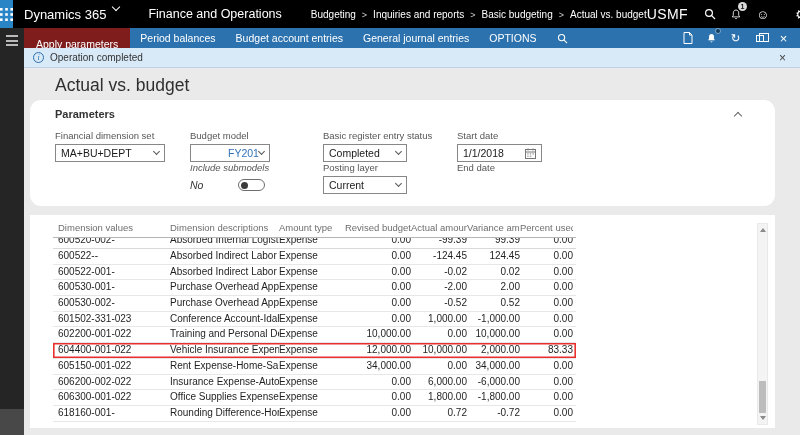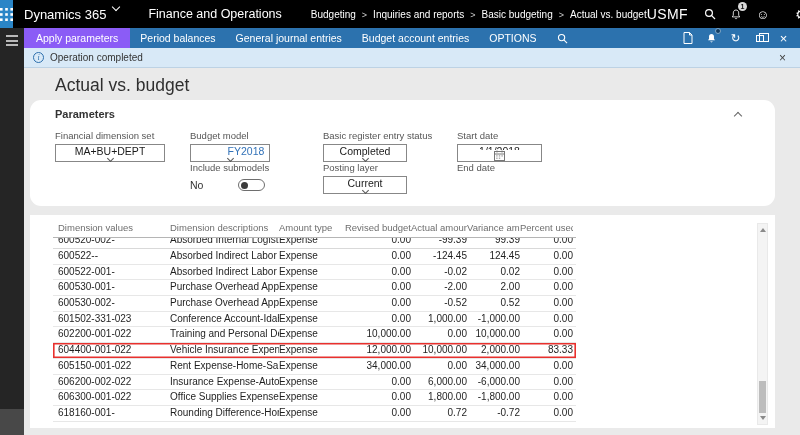--- a/index.html
+++ b/index.html
@@ -33,21 +33,21 @@
   .hamburger { margin:7px auto 0; width:12px; }
   .hamburger i { display:block; height:2px; background:#b9b9b9; margin-bottom:2.5px; }
   .sidebar-foot { position:absolute; bottom:0; left:0; width:24px; height:26px; background:#484848; }
 
   
   .actionbar {
     position:absolute; top:28px; left:24px; width:776px; height:20px;
     background:#2c72ae; display:flex; align-items:stretch; color:#fff;
   }
   .tab { font-size:10.5px; padding:8px 10px; display:flex; align-items:center; white-space:nowrap; cursor:pointer; }
-  .tab.sel { background:#8b5cf6; padding:4px 12px; }
+  .tab.sel { background:#7f1d1d; padding:16px 12px; }
   .ap-search { display:flex; align-items:center; padding:0 10px; cursor:pointer; }
   .ap-spacer { flex:1; }
   .ap-icon { position:relative; display:flex; align-items:center; justify-content:center; width:15px; margin-right:9px; font-size:11.5px; color:#fff; cursor:pointer; }
   .ap-icon .dot { position:absolute; top:0; right:-2px; width:6px; height:6px; border-radius:50%; background:#123d63; border:1px solid #7fa8c9; }
   .restore-shape { position:relative; width:8px; height:7px; border:1px solid #fff; display:inline-block; }
   .restore-shape::before { content:""; position:absolute; left:2px; top:-3px; width:8px; height:7px; border:1px solid #fff; background:transparent; }
 
   
   .notifbar {
     position:absolute; top:48px; left:24px; width:776px; height:20px;
@@ -61,29 +61,29 @@
   .content { position:absolute; top:68px; left:24px; width:776px; height:367px; background:#eaeaea; }
   .page-title { position:absolute; left:31px; top:7px; font-size:17.5px; font-weight:400; color:#2f2f2f; }
   .panel { position:absolute; left:6px; width:745px; background:#fff; }
 
   
   .params { top:32px; height:106px;border-radius:11px; }
   .panel-head { position:absolute; left:25px; top:8px; font-size:11px; font-weight:bold; color:#333; }
   .chev-up { position:absolute; right:34px; top:13px; width:6px; height:6px; border-left:1.4px solid #666; border-top:1.4px solid #666; transform:rotate(45deg); cursor:pointer; }
   .field { position:absolute; }
   .field label { display:block; font-size:9.5px; color:#565656; margin-bottom:3px; white-space:nowrap; }
-  .inputbox { height:18px; border:1px solid #878787; background:#fff; display:flex; align-items:center; padding:0 5px; font-size:10.5px; color:#1a1a1a; cursor:pointer;flex-direction:column; }
+  .inputbox { height:18px; border:1px solid #878787; background:#fff; display:flex; align-items:center; padding:0 5px; font-size:10.5px; color:#1a1a1a; cursor:pointer; }
   .inputbox .val { flex:1; white-space:nowrap; overflow:hidden; }
   .inputbox .val.link { color:#3272b8;margin-left:32px; }
   .chev-down-d { width:5px; height:5px; border-right:1.3px solid #555; border-bottom:1.3px solid #555; transform:rotate(45deg); margin-top:-3px; flex:none; }
   .f1 { left:25px;  top:30px; width:110px; }
   .f2 { left:160px; top:30px; width:80px; }
   .f3 { left:293px; top:30px; width:84px; }
   .f4 { left:427px; top:30px; width:85px; }
-  .f5 { left:160px; top:62px; width:110px; }
+  .f5 { left:160px; top:62px; width:110px;font-style:italic; }
   .f6 { left:293px; top:62px; width:84px; }
   .f7 { left:427px; top:62px; width:85px; }
   .toggle-row { display:flex; align-items:center; margin-top:6px; }
   .toggle-val { font-size:10.5px; color:#333; width:48px; }
   .toggle { position:relative; width:27px; height:12px; border:1px solid #6e6e6e; border-radius:7px; cursor:pointer; }
   .toggle .knob { position:absolute; left:2px; top:1.5px; width:7px; height:7px; border-radius:50%; background:#3b3b3b; }
 
   
   .gridpanel { top:147px; height:213px; overflow:hidden; }
   .ghead { position:absolute; left:23px; top:7px; width:523px; padding-left:5px; height:16px; border-bottom:1px solid #b5b5b5; font-size:9.5px; color:#6e6e6e; white-space:nowrap; }
@@ -167,22 +167,22 @@
         <i></i>
         <i></i>
         <i></i>
       </div>
     <div class="sidebar-foot"></div>
   </div>
 
   <div class="actionbar">
     <div class="tab sel">Apply parameters</div>
     <div class="tab">Period balances</div>
+    <div class="tab">Budget account entries</div>
     <div class="tab">General journal entries</div>
-    <div class="tab">Budget account entries</div>
     <div class="tab">OPTIONS</div>
     <span class="ap-search">
       <svg width="11" height="11" viewBox="0 0 12 12">
           <circle cx="5" cy="5" r="3.4" fill="none" stroke="#fff" stroke-width="1.2"></circle>
           <line x1="7.7" y1="7.7" x2="11" y2="11" stroke="#fff" stroke-width="1.2"></line>
         </svg>
     </span>
     <div class="ap-spacer"></div>
     <span class="ap-icon">
       <svg width="10" height="12" viewBox="0 0 10 12">

